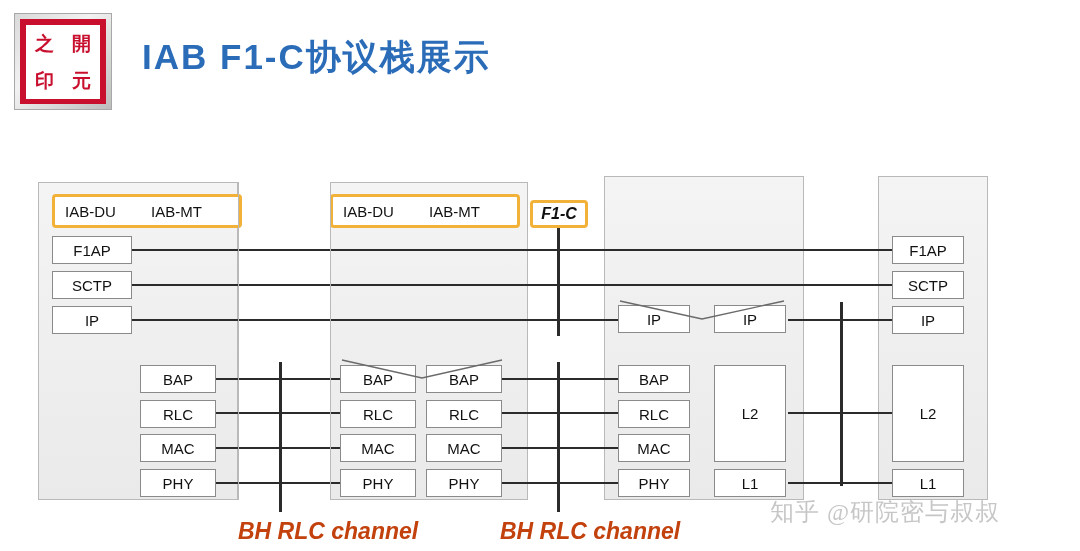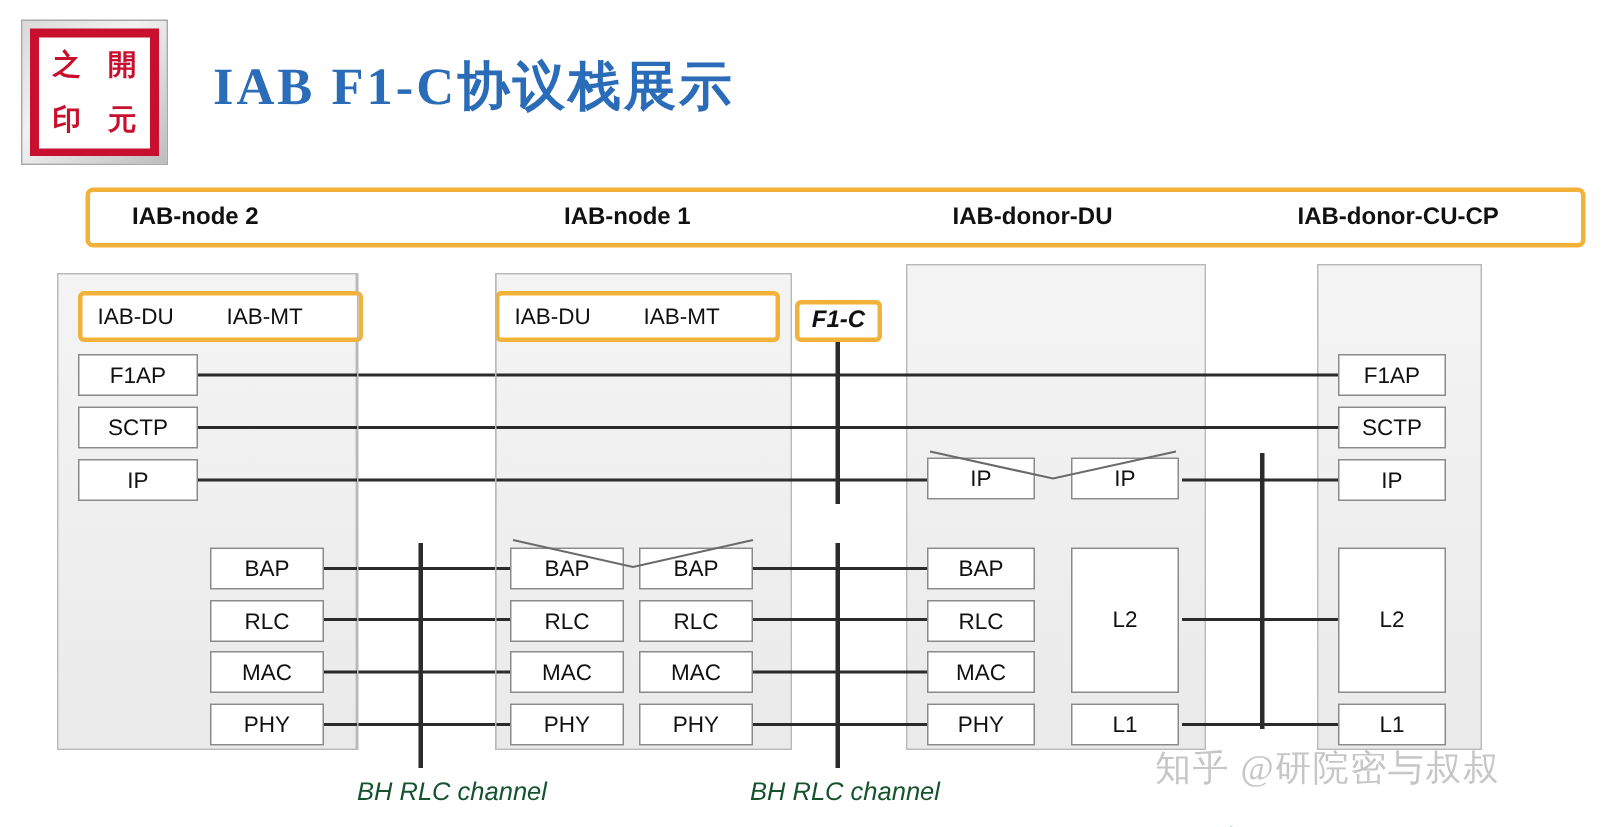--- a/index.html
+++ b/index.html
@@ -33,21 +33,21 @@
   #seal-chars {
     width: 74px; height: 74px; background: #fff;
     display: grid; grid-template-columns: 1fr 1fr; grid-template-rows: 1fr 1fr;
     color: #c8102e; font-family: "DejaVu Serif", serif; font-weight: 700;
     font-size: 19px; line-height: 1;
   }
   #seal-chars span { display: flex; align-items: center; justify-content: center; }
 
   #title {
     position: absolute; left: 142px; top: 34px;
-    font-family: Liberation Serif, serif;
+    font-family: Liberation Sans, sans-serif;
     font-size: 35px; font-weight: 700; letter-spacing: 2px;
     color: #2b6cb8; white-space: nowrap; text-align: right;
   }
 
   
   #node-bar {
     position: absolute; left: 57px; top: 125px; width: 1000px; height: 40px;
     border: 3px solid #f2b138; border-radius: 5px; background: #fff;
   }
   .node-label {
@@ -90,22 +90,22 @@
   
   #f1c {
     position: absolute; left: 530px; top: 200px; width: 58px; height: 28px;
     border: 3px solid #f2b138; border-radius: 4px; background: #fff;
     display: flex; align-items: center; justify-content: center;
     font-size: 16px; font-style: italic; font-weight: 700; color: #111;
   }
 
   
   .caption {
-    position: absolute; font-size: 17px; font-style: italic; font-weight: 400;
-    color: #14532d; white-space: nowrap;
+    position: absolute; font-size: 23px; font-style: italic; font-weight: 700;
+    color: #c2410c; white-space: nowrap;
   }
 
   
   #watermark {
     position: absolute; left: 770px; top: 496px;
     font-size: 24px; color: rgba(120,120,120,.42);
     white-space: nowrap; font-family: Liberation Serif, serif;
     letter-spacing: 1px; pointer-events: none; z-index: 20;
   }
 </style>
@@ -120,26 +120,20 @@
         <span>之</span>
         <span>開</span>
         <span>印</span>
         <span>元</span>
       </div>
     </div>
   </div>
 
   <div id="title">IAB F1-C协议栈展示</div>
 
-  <div id="node-bar">
-    <div class="node-label" style="left:28px">IAB-node 2</div>
-    <div class="node-label" style="left:316px">IAB-node 1</div>
-    <div class="node-label" style="left:575px">IAB-donor-DU</div>
-    <div class="node-label" style="left:805px">IAB-donor-CU-CP</div>
-  </div>
 
   <div class="panel" style="left:38px;  top:182px; width:200px; height:318px;"></div>
   <div class="panel" style="left:330px; top:182px; width:198px; height:318px;"></div>
   <div class="panel" style="left:604px; top:176px; width:200px; height:324px;"></div>
   <div class="panel" style="left:878px; top:176px; width:110px; height:324px;"></div>
 
   <div class="dumt" style="left:52px; top:194px; width:190px;">
     <span style="left:10px">IAB-DU</span>
     <span style="left:96px">IAB-MT</span>
   </div>

